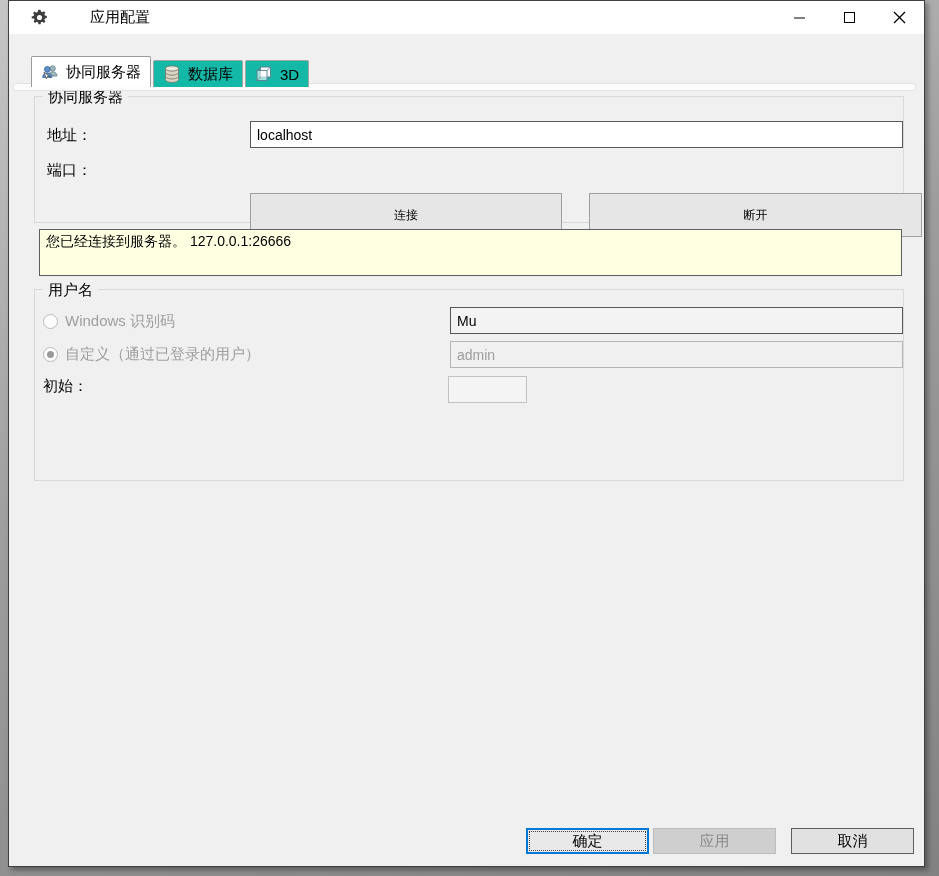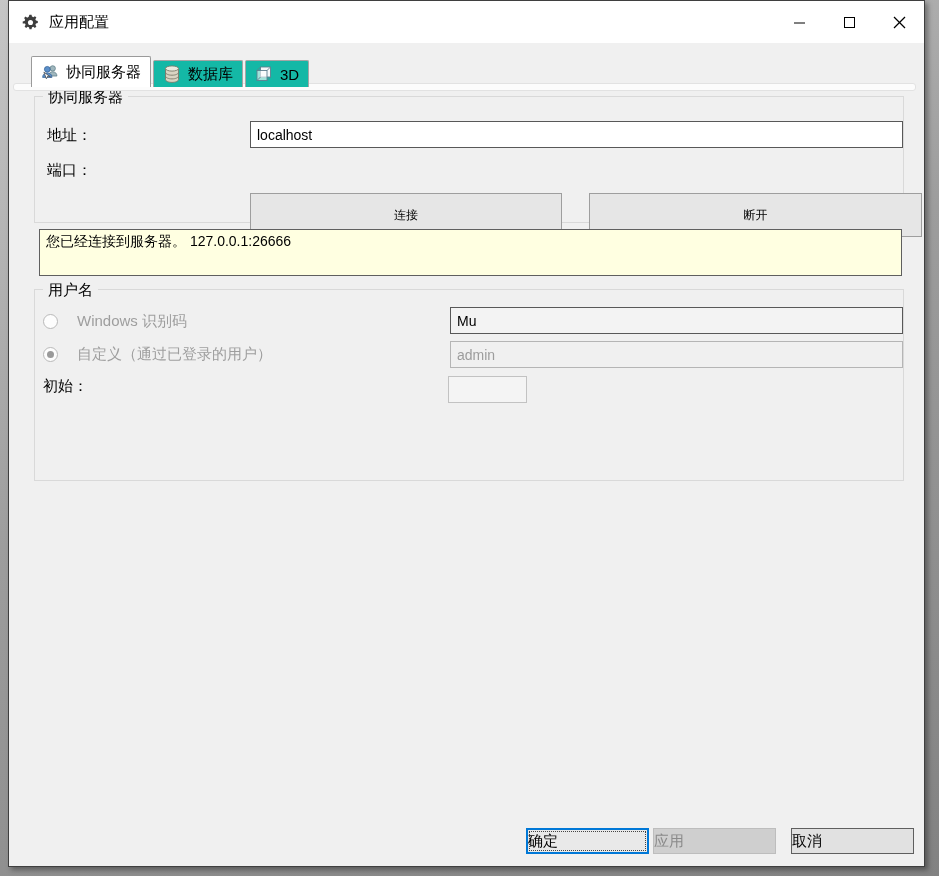--- a/index.html
+++ b/index.html
@@ -9,22 +9,23 @@
     background: linear-gradient(160deg, #c6c6c6 0%, #9d9d9d 45%, #828282 100%);
     position: relative; overflow: hidden;
   }
   .window {
     position: absolute; left: 8px; top: 0; width: 917px; height: 867px;
     background: #f0f0f0; border: 1px solid #3f3f3f;
     box-shadow: 3px 3px 5px rgba(0,0,0,0.35);
   }
   
   .titlebar {
-    height: 42px; background: #ffffff; display: flex; align-items: center;
-    padding-left: 13px;
+    height: 33px; background: #ffffff; display: flex; align-items: center;
+    padding-left: 22px;
+    gap: 32px;
   }
   .titlebar .gear { width: 17px; height: 17px; margin-right: 10px; flex: 0 0 auto; }
   .title-text { font-size: 15px; color: #000; }
   .win-controls { margin-left: auto; display: flex; height: 100%; }
   .win-btn { width: 50px; height: 100%; display: flex; align-items: center; justify-content: center; cursor: default; }
   .win-btn svg { display: block; }
   
   .tabs { position: absolute; left: 22px; top: 55px; display: flex; align-items: flex-end; z-index: 3; }
   .tab {
     display: flex; align-items: center; gap: 7px;
@@ -59,39 +60,39 @@
     background: #e6e6e6; border: 1px solid #9e9e9e;
     font-family: "Liberation Sans", "DejaVu Sans", sans-serif;
   }
   
   .status-box {
     position: absolute; left: 30px; top: 228px; width: 863px; height: 47px;
     background: #ffffe1; border: 1px solid #5f5f5f;
     font-size: 14px; color: #000; padding: 3px 6px;
   }
   
-  .radio-row { position: absolute; display: flex; align-items: center; gap: 19px; }
+  .radio-row { position: absolute; display: flex; align-items: center; gap: 7px; }
   .radio-circle {
     width: 15px; height: 15px; border-radius: 50%;
     border: 1px solid #b9b9b9; background: #fdfdfd; position: relative; flex: 0 0 auto;
   }
   .radio-circle.checked::after {
     content: ""; position: absolute; left: 3px; top: 3px; width: 7px; height: 7px;
     border-radius: 50%; background: #9a9a9a;
   }
   .radio-label { font-size: 15px; color: #9e9e9e; }
   .input-mu   { background: #f3f3f3; }
   .input-disabled {
     background: #f0f0f0; border-color: #b5b5b5; color: #9d9d9d;
   }
   .input-initial { background: #f4f4f4; border-color: #c2c2c2; }
   
   .footer-btn {
     position: absolute; top: 827px; width: 123px; height: 26px;
-    font-size: 15px; text-align: left;
+    font-size: 15px; text-align: center;
     font-family: "Liberation Sans", "DejaVu Sans", sans-serif;
   }
   .btn-ok {
     left: 517px; background: #e9e9e9; border: 2px solid #0078d7; color: #000;
     outline: 1px dotted #444; outline-offset: -4px;
   }
   .btn-apply { left: 644px; background: #cfcfcf; border: 1px solid #bdbdbd; color: #8a8a8a; }
   .btn-cancel { left: 782px; background: #e1e1e1; border: 1px solid #5f5f5f; color: #000; }
 </style>
 </head>

